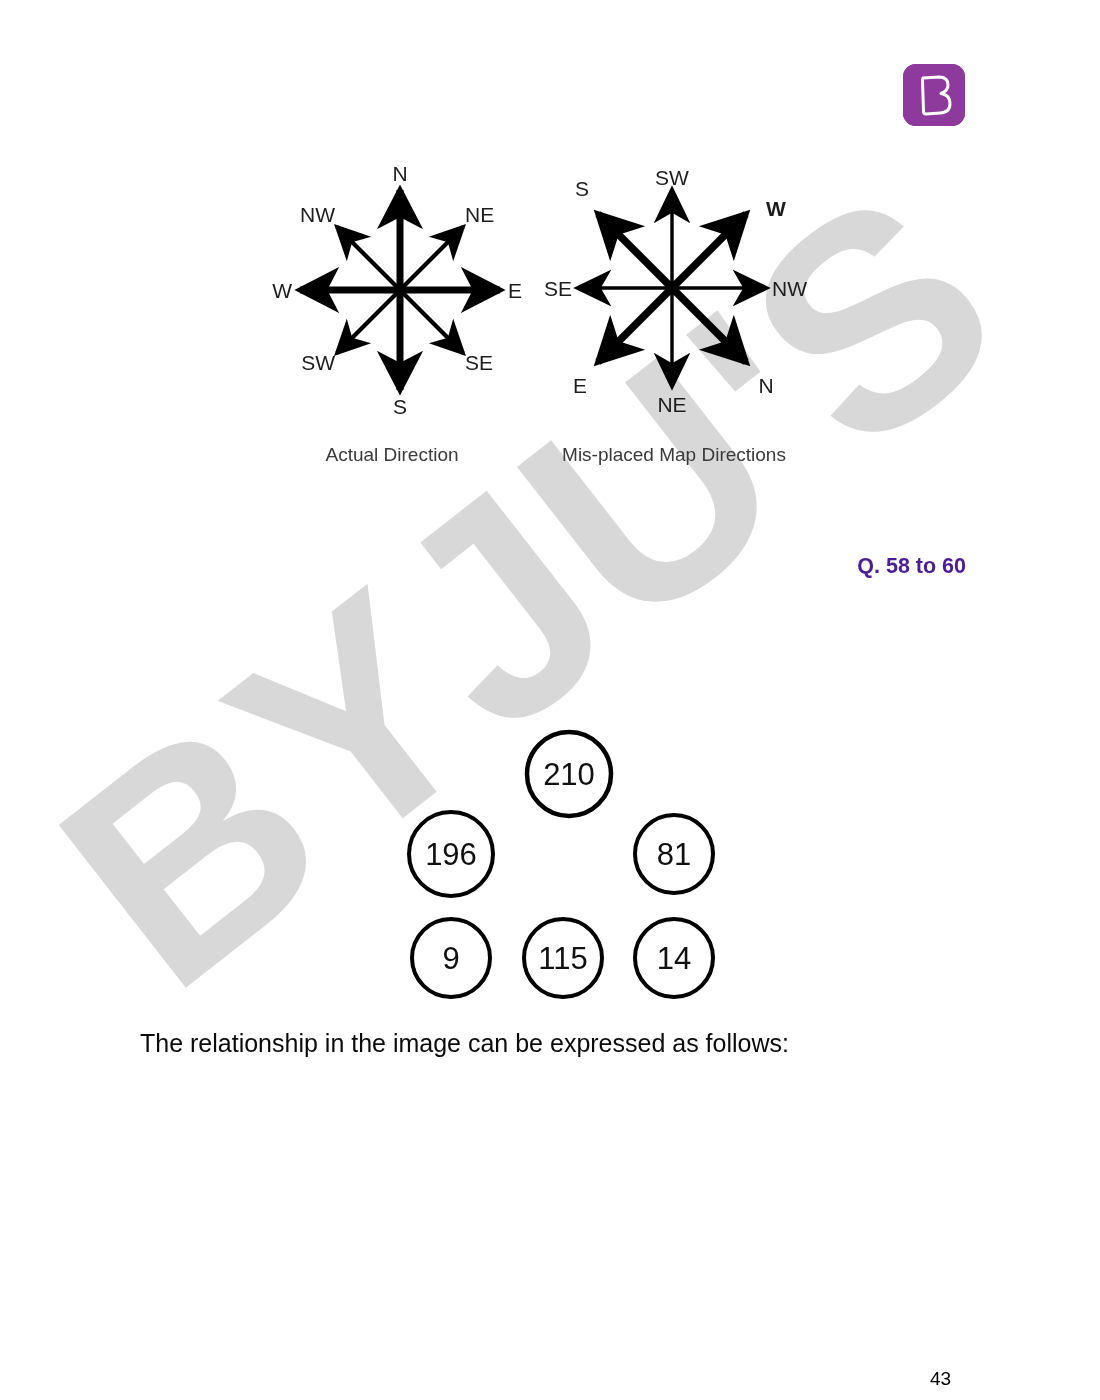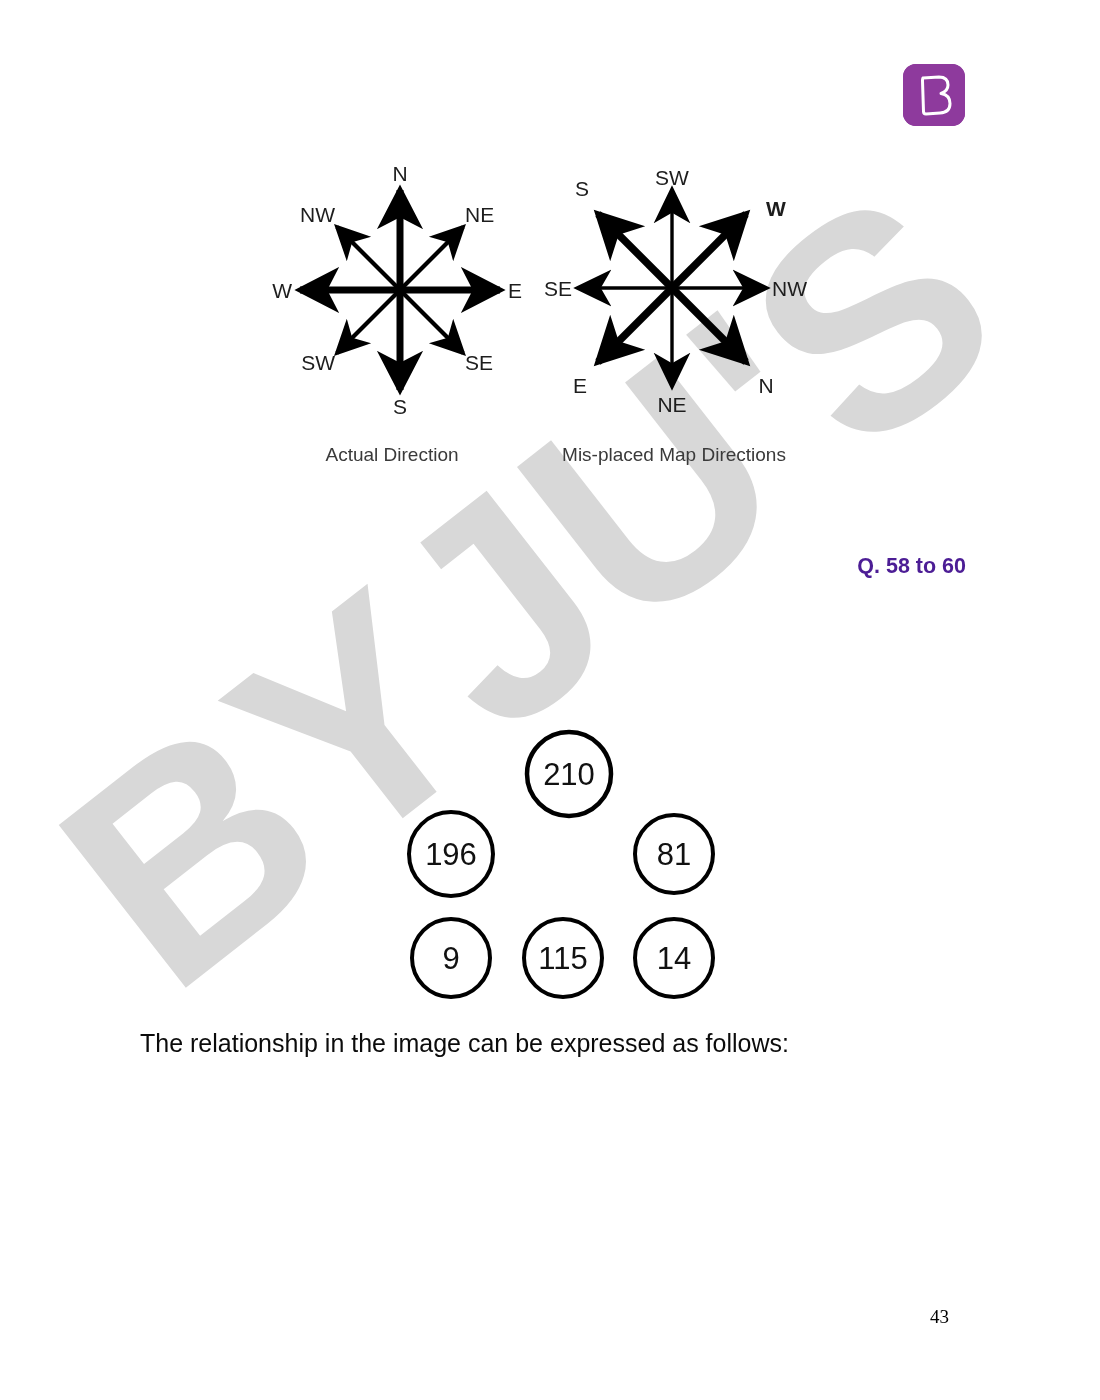--- a/index.html
+++ b/index.html
@@ -108,23 +108,23 @@
     font-family: "Liberation Sans", sans-serif;
     font-size: 25px;
     color: #0b0b0b;
     white-space: nowrap;
   }
 
   
   #page-number {
     position: absolute;
     left: 930px;
-    top: 1306px;
-    z-index: 3;
-    font-family: Liberation Serif, serif;
+    top: 1368px;
+    z-index: 3;
+    font-family: Liberation Sans, sans-serif;
     font-size: 19px;
     color: #000000;
   }
 </style>
 </head>
 <body>
 
 <div id="watermark">
   <svg width="1100" height="1400" viewBox="0 0 1100 1400" xmlns="http://www.w3.org/2000/svg">
     <text class="wm-text" x="170" y="1000" transform="rotate(-38 170 1000)">BYJU'S</text>

